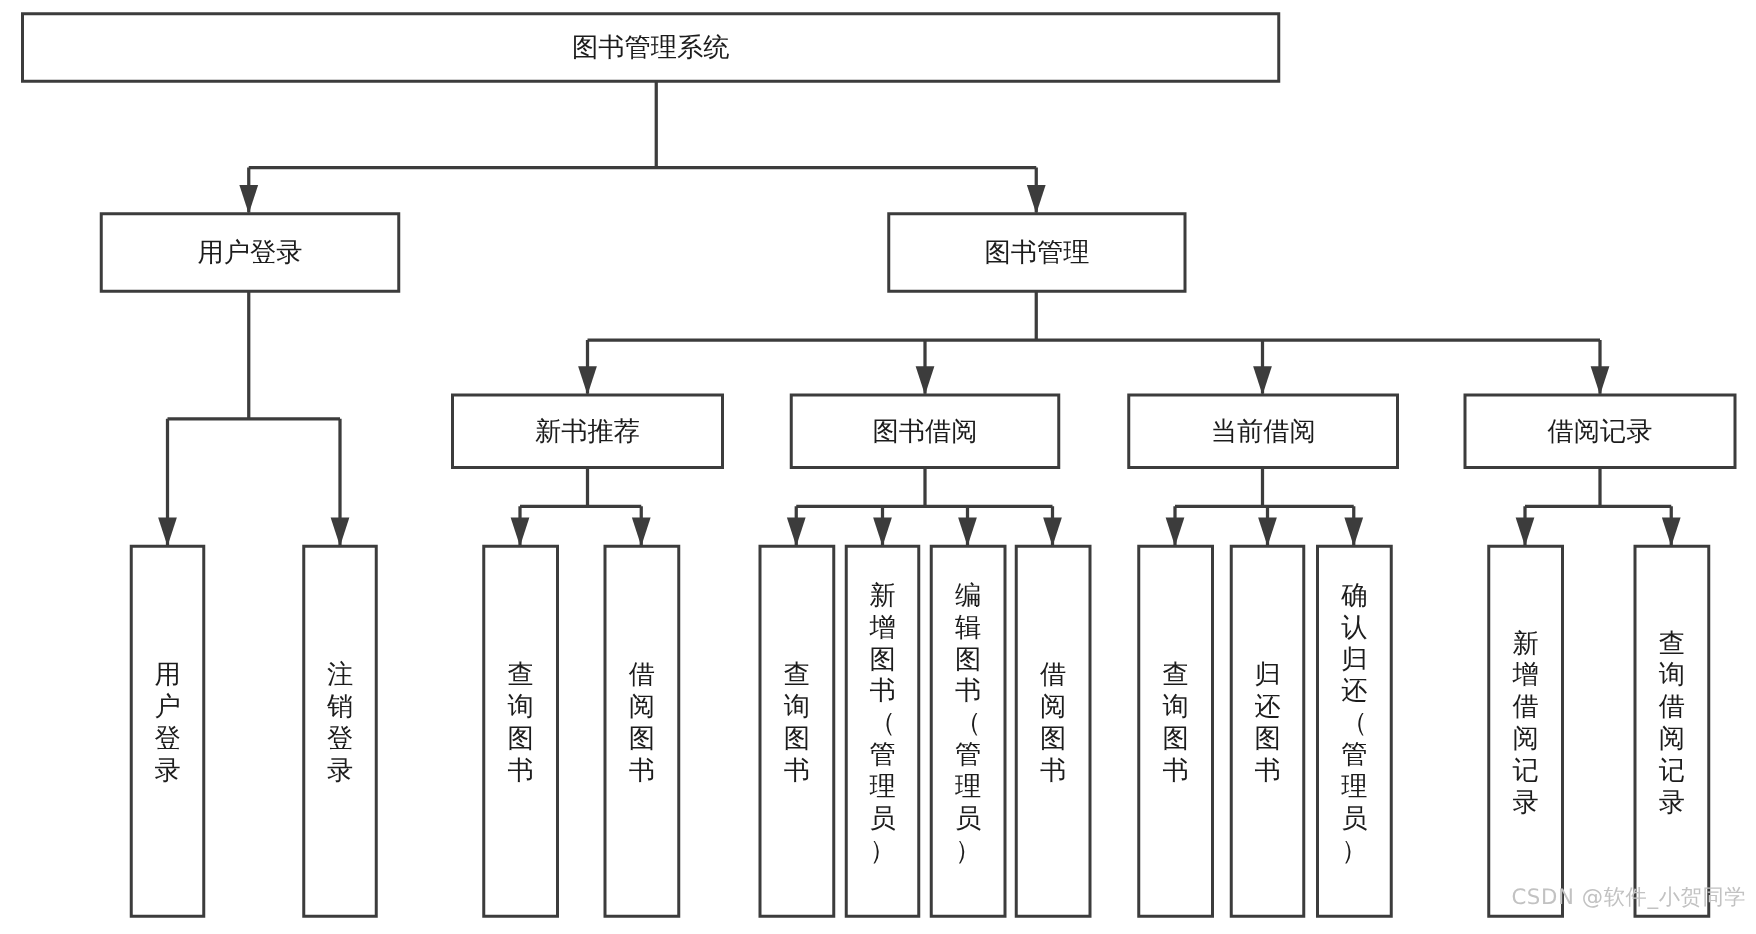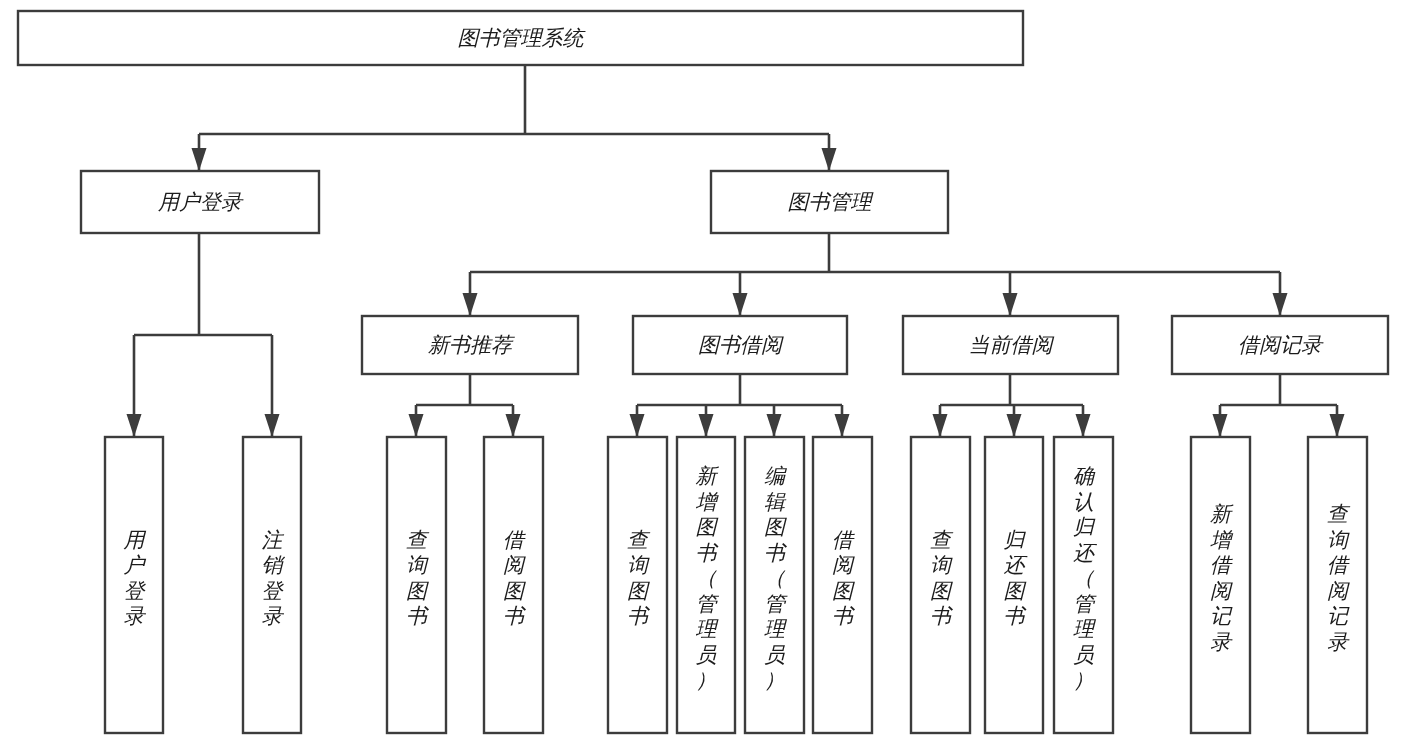--- a/index.html
+++ b/index.html
@@ -12,21 +12,20 @@
     width: 1405px;
     height: 747px;
     font-family: "DejaVu Sans", "Liberation Sans", sans-serif;
     overflow: hidden;
   }
   #diagram-root {
     position: relative;
     width: 1405px;
     height: 734px;
     background: #ffffff;
-    font-style: italic;
   }
   svg.diagram-canvas {
     position: absolute;
     top: 0;
     left: 0;
     width: 1405px;
     height: 747px;
     display: block;
   }
   .node-box {
@@ -220,14 +219,15 @@
           <rect x="1191" y="437" width="59" height="296" class="node-box"></rect>
           <text x="1220.5" y="521.25" class="node-label-v"><tspan x="1220.5" dy="0">新</tspan><tspan x="1220.5" dy="25.5">增</tspan><tspan x="1220.5" dy="25.5">借</tspan><tspan x="1220.5" dy="25.5">阅</tspan><tspan x="1220.5" dy="25.5">记</tspan><tspan x="1220.5" dy="25.5">录</tspan></text>
         </g>
         <g>
           <rect x="1308" y="437" width="59" height="296" class="node-box"></rect>
           <text x="1337.5" y="521.25" class="node-label-v"><tspan x="1337.5" dy="0">查</tspan><tspan x="1337.5" dy="25.5">询</tspan><tspan x="1337.5" dy="25.5">借</tspan><tspan x="1337.5" dy="25.5">阅</tspan><tspan x="1337.5" dy="25.5">记</tspan><tspan x="1337.5" dy="25.5">录</tspan></text>
         </g>
       </g>
   </svg>
 
+  <div class="watermark-text">CSDN @软件_小贺同学</div>
 
 </div>
 
 </body></html>

